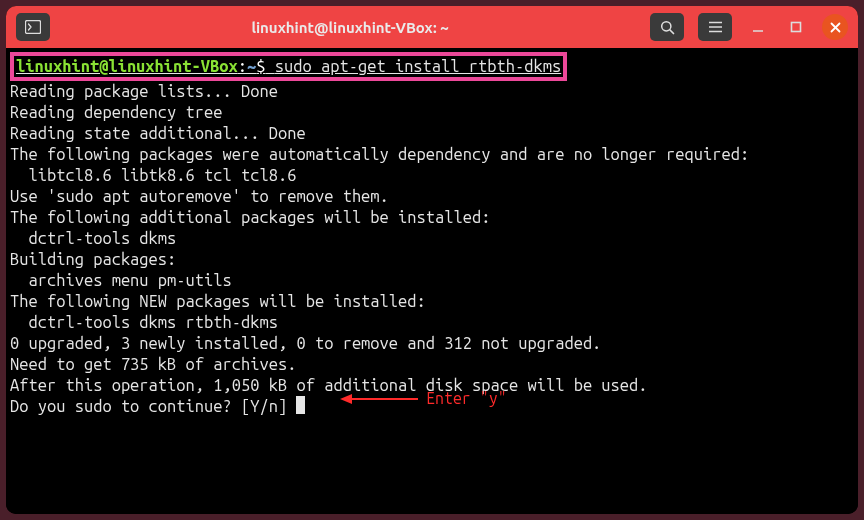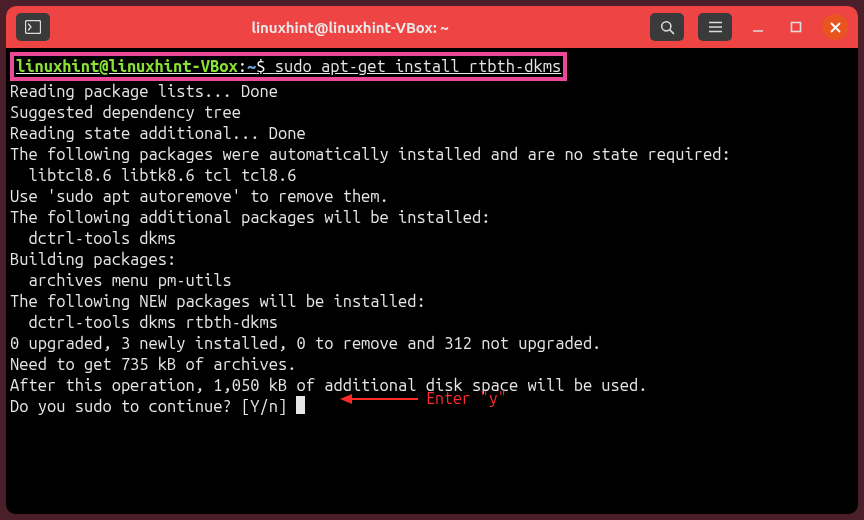--- a/index.html
+++ b/index.html
@@ -160,23 +160,23 @@
         <svg width="11" height="11" viewBox="0 0 11 11">
           <line x1="1.5" y1="1.5" x2="9.5" y2="9.5" stroke="#fff" stroke-width="1.8" stroke-linecap="round"></line>
           <line x1="9.5" y1="1.5" x2="1.5" y2="9.5" stroke="#fff" stroke-width="1.8" stroke-linecap="round"></line>
         </svg>
       </div>
     </div>
   </div>
 
   <div class="terminal"><span class="cmd-box"><span class="prompt-user">linuxhint@linuxhint-VBox</span><span class="prompt-colon">:</span><span class="prompt-path">~</span><span class="prompt-dollar">$</span> <span>sudo apt-get install rtbth-dkms</span></span>
 <span>Reading package lists... Done</span>
-<span>Suggested dependency tree</span>
+<span>Reading dependency tree</span>
 <span>Reading state additional... Done</span>
-<span>The following packages were automatically installed and are no state required:</span>
+<span>The following packages were automatically dependency and are no longer required:</span>
 <span>  libtcl8.6 libtk8.6 tcl tcl8.6</span>
 <span>Use 'sudo apt autoremove' to remove them.</span>
 <span>The following additional packages will be installed:</span>
 <span>  dctrl-tools dkms</span>
 <span>Building packages:</span>
 <span>  archives menu pm-utils</span>
 <span>The following NEW packages will be installed:</span>
 <span>  dctrl-tools dkms rtbth-dkms</span>
 <span>0 upgraded, 3 newly installed, 0 to remove and 312 not upgraded.</span>
 <span>Need to get 735 kB of archives.</span>

